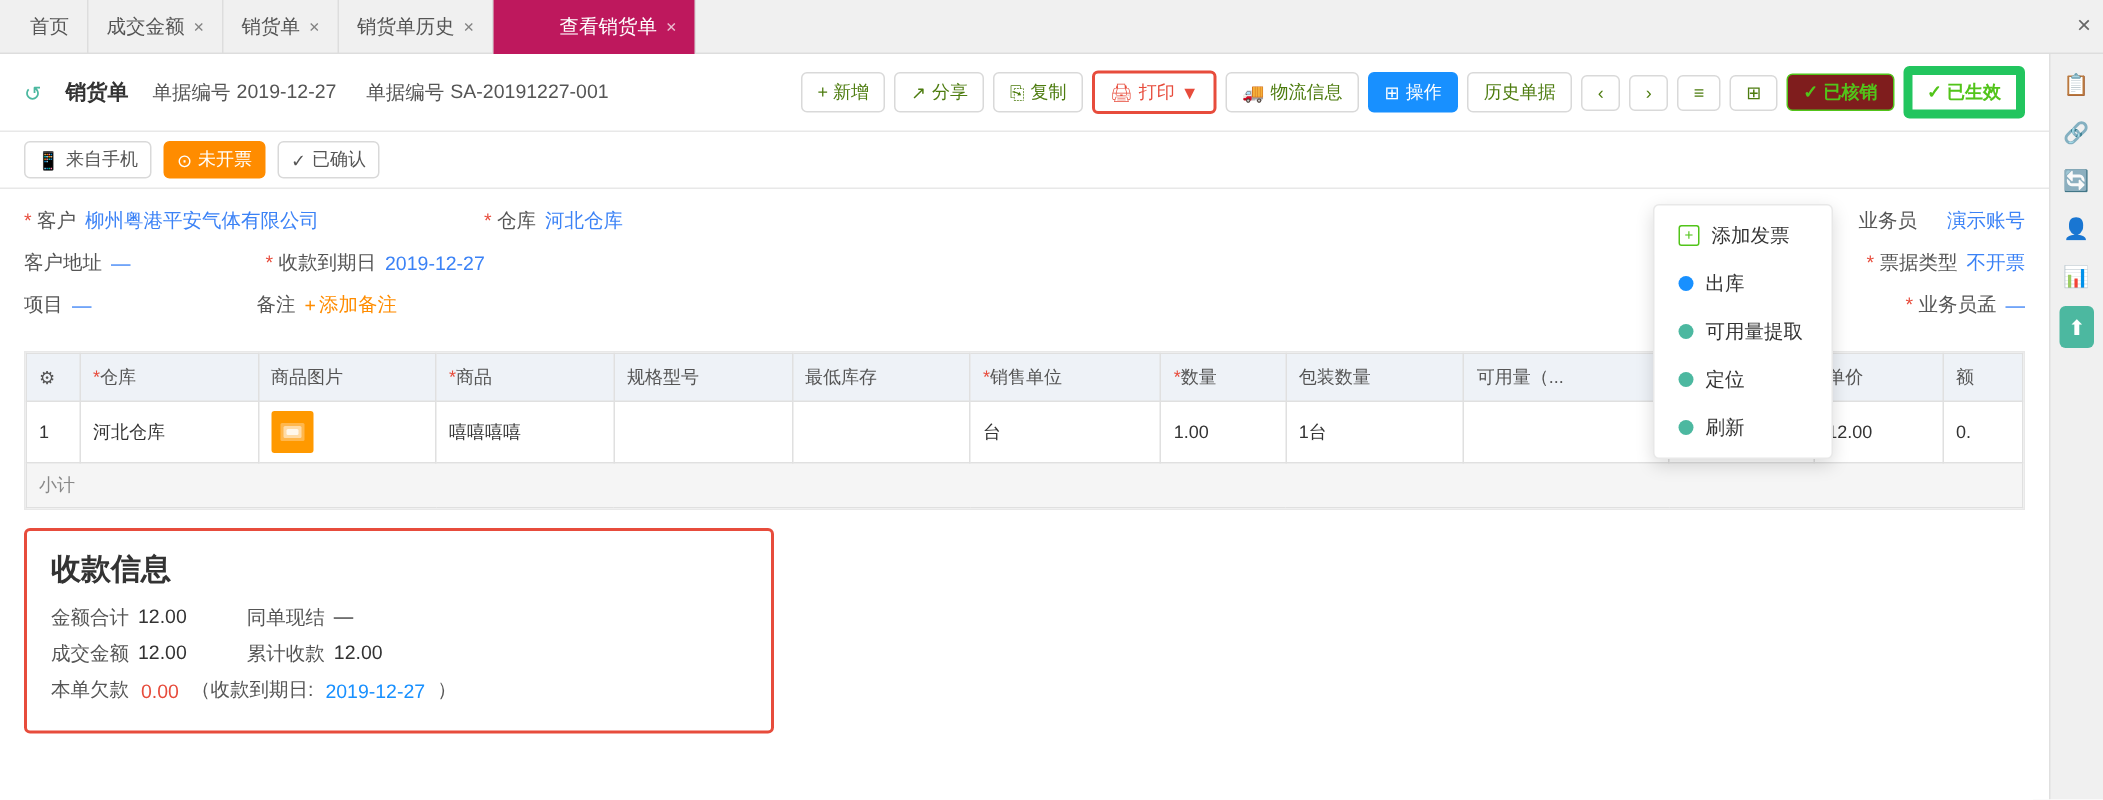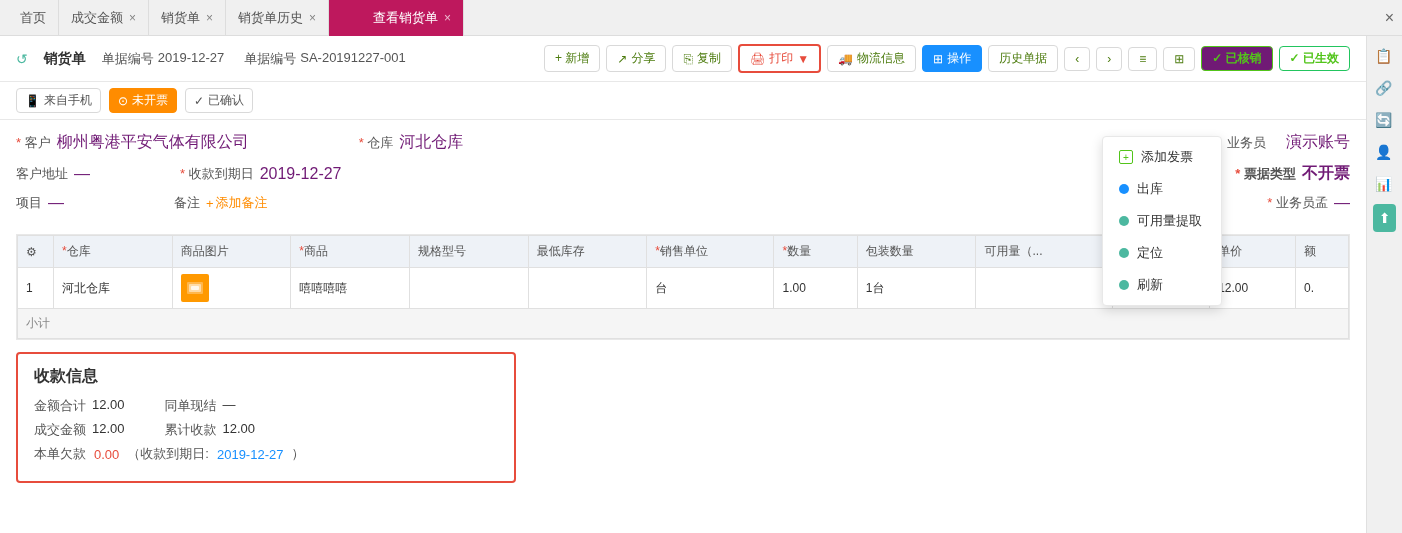--- a/index.html
+++ b/index.html
@@ -34,41 +34,41 @@
     .toolbar-btn {
       display: flex; align-items: center; gap: 4px; padding: 4px 10px;
       border: 1px solid #d9d9d9; border-radius: 4px; cursor: pointer; background: #fff;
       font-size: 12px; color: #4d7c0f; white-space: nowrap;
     }
 
     .status-btn {
       display: inline-flex; align-items: center; gap: 4px; padding: 3px 10px;
       border-radius: 4px; font-size: 12px; font-weight: bold;
     }
-    .status-cancelled { background: #701a75; border: 1px solid #52c41a; color: #52c41a; }
-    .status-effective { background: #fff; border: 1px solid #22c55e; color: #52c41a; }
+    .status-cancelled { background: #7f1d1d; border: 1px solid #52c41a; color: #52c41a; }
+    .status-effective { background: #fff; border: 6px solid #22c55e; color: #52c41a; }
 
     
     .sub-toolbar {
       display: flex; align-items: center; gap: 8px; padding: 6px 16px;
       background: #fff; border-bottom: 1px solid #e8e8e8;
     }
     .sub-btn {
       display: flex; align-items: center; gap: 4px; padding: 3px 8px;
       border: 1px solid #d9d9d9; border-radius: 4px; cursor: pointer; background: #fff;
       font-size: 12px; color: #555;
     }
 
     
     .form-area { padding: 12px 16px; background: #fff; }
     .form-row { display: flex; align-items: center; margin-bottom: 10px; gap: 30px; }
     .form-field { display: flex; align-items: center; gap: 6px; }
     .form-label { color: #555; font-size: 13px; white-space: nowrap; }
     .form-label.required::before { content: '* '; color: #e74c3c; }
-    .form-value { color: #701a75; font-size: 16px; }
+    .form-value { color: #3b82f6; font-size: 13px; }
     .add-note { color: #ff8c00; cursor: pointer; display: flex; align-items: center; gap: 2px; }
 
     
     .table-wrapper { overflow-x: auto; margin: 0 16px; border: 1px solid #e8e8e8; }
     .data-table { width: 100%; border-collapse: collapse; font-size: 12px; }
     .data-table thead tr { background: #eef2f7; }
     .data-table th {
       padding: 7px 8px; text-align: left; border: 1px solid #e0e0e0;
       font-weight: normal; color: #555; white-space: nowrap;
     }
@@ -84,21 +84,21 @@
       display: inline-flex; align-items: center; justify-content: center;
       border-radius: 2px;
     }
 
     
     .payment-box {
       margin: 12px 16px; padding: 12px 16px;
       border: 2px solid #e74c3c; border-radius: 4px; background: #fff;
       max-width: 500px;
     }
-    .payment-title { font-weight: bold; font-size: 16px; margin-bottom: 10px; }
+    .payment-title { font-weight: bold; font-size: 20px; margin-bottom: 10px; }
     .payment-row { display: flex; gap: 40px; margin-bottom: 6px; }
     .payment-item { display: flex; gap: 6px; }
     .payment-key { color: #555; }
     .payment-val { color: #333; }
     .payment-val.red { color: #e74c3c; }
     .payment-val.blue { color: #1890ff; }
 
     
     .dropdown-overlay {
       position: absolute; top: 100px; right: 180px;
@@ -244,21 +244,21 @@
       </div>
       <div class="form-row">
         <div class="form-field">
           <span class="form-label">客户地址</span>
           <span class="form-value">—</span>
         </div>
         <div class="form-field" style="margin-left:60px;">
           <span class="form-label required">收款到期日</span>
           <span class="form-value">2019-12-27</span>
         </div>
-        <div class="form-field" style="margin-left:auto;font-weight:bold;">
+        <div class="form-field" style="margin-left:auto;">
           <span class="form-label required">票据类型</span>
           <span class="form-value">不开票</span>
         </div>
       </div>
       <div class="form-row">
         <div class="form-field">
           <span class="form-label">项目</span>
           <span class="form-value">—</span>
         </div>
         <div class="form-field" style="margin-left:80px;text-align:center;">

